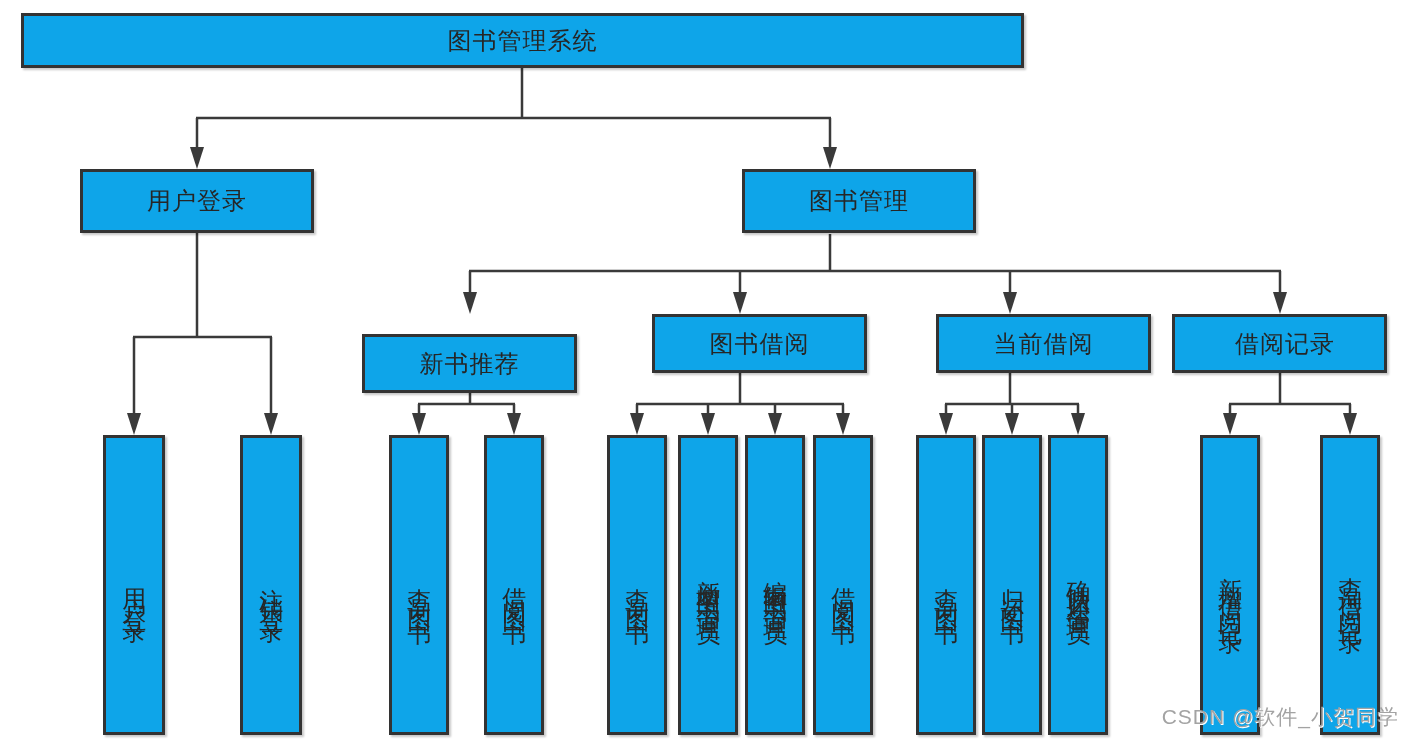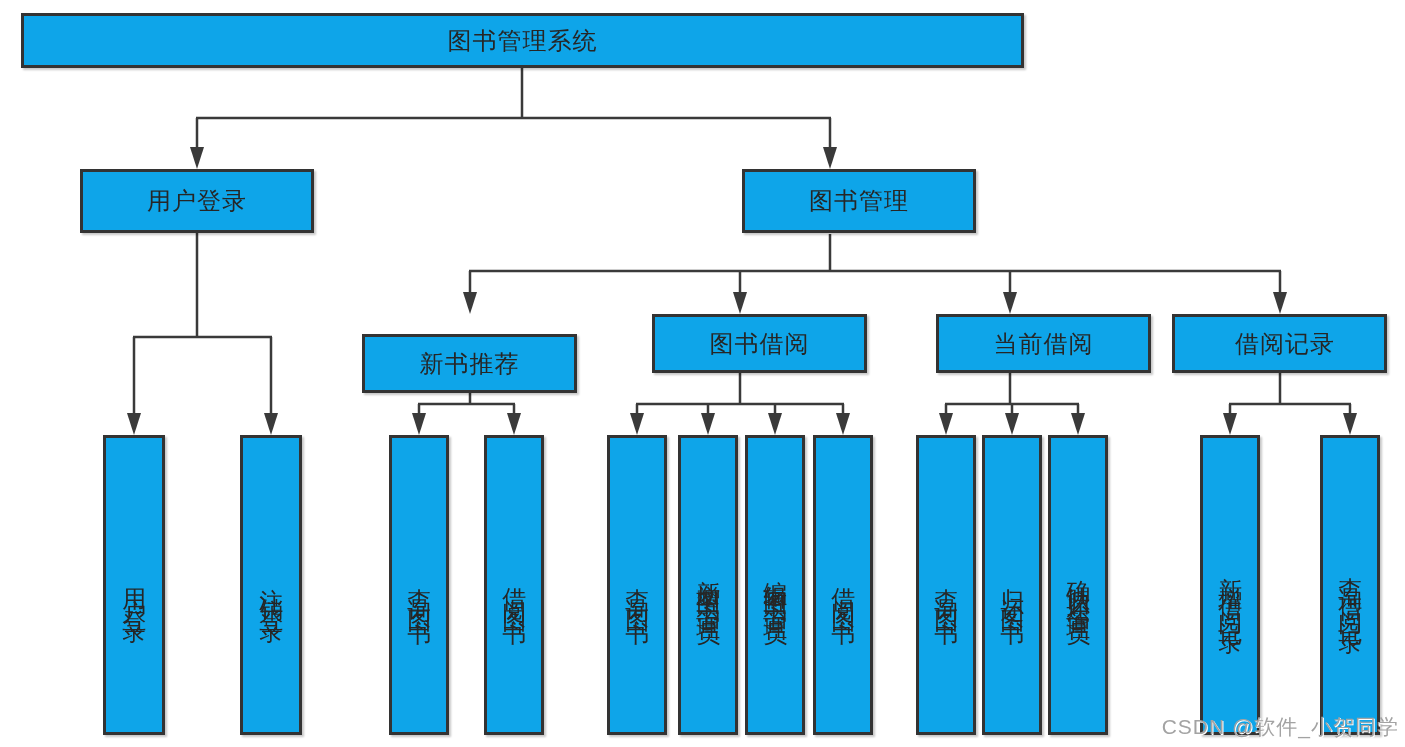--- a/index.html
+++ b/index.html
@@ -51,21 +51,21 @@
     margin-bottom: -11px;
   }
   .vbox.long span {
     letter-spacing: 6px;
     margin-bottom: -6px;
   }
 
   .watermark {
     position: absolute;
     right: 6px;
-    bottom: 6px;
+    bottom: 16px;
     font-size: 21px;
     color: var(--watermark, #a3a3a3);
     letter-spacing: 1px;
     text-shadow: 1px 1px 0 #ffffff;
     z-index: 5;
     white-space: nowrap;
   }
 </style>
 </head>
 <body>

